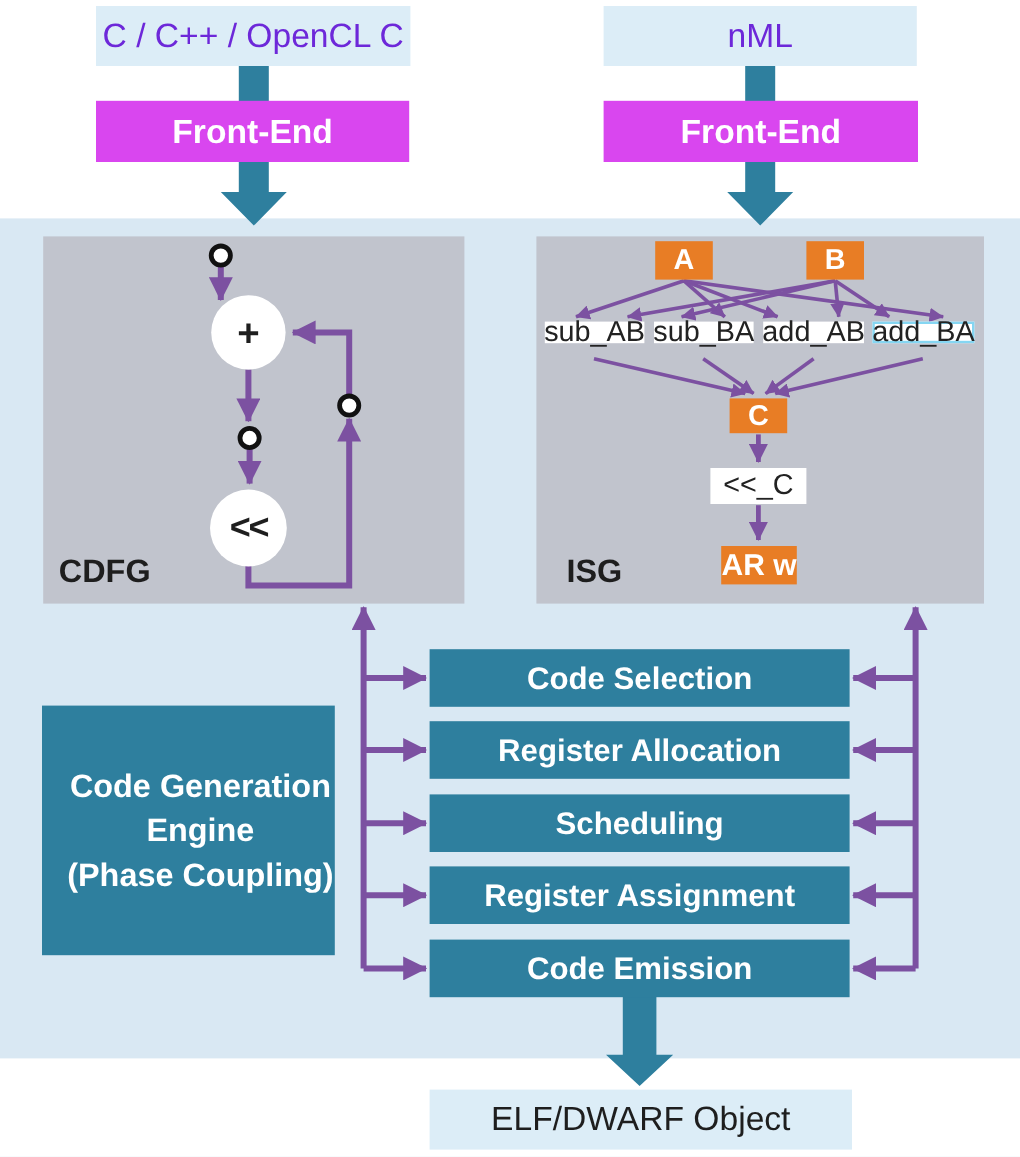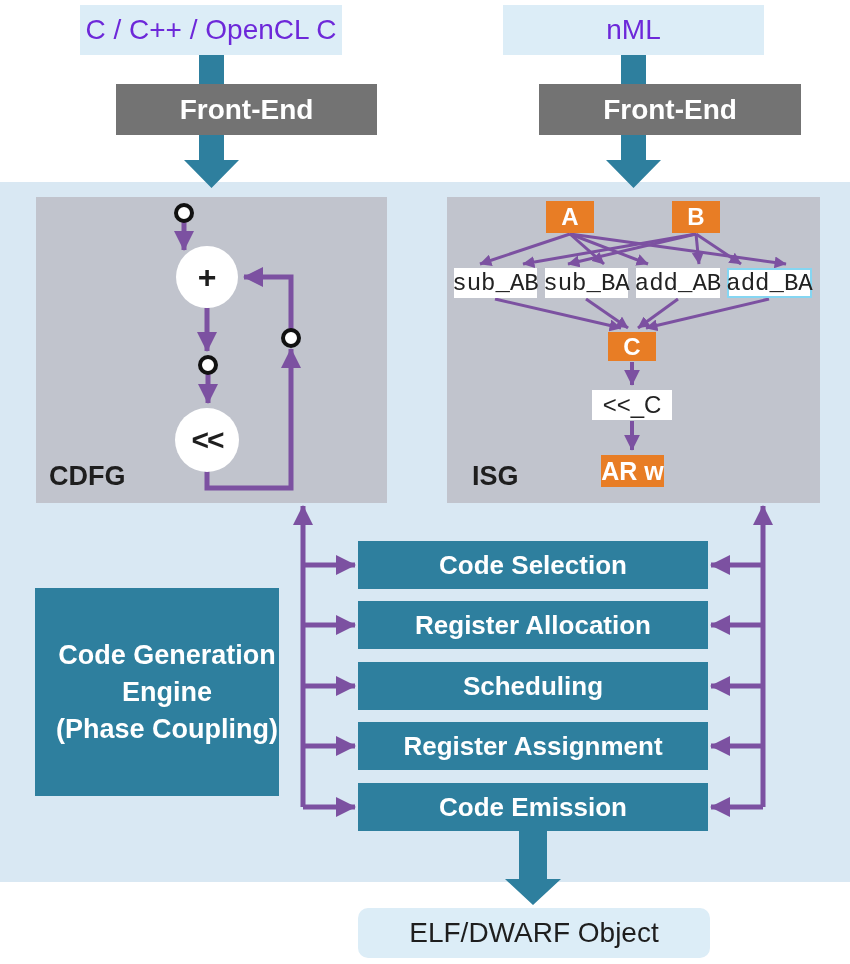--- a/index.html
+++ b/index.html
@@ -8,51 +8,51 @@
     font-family:"Liberation Sans", sans-serif;overflow:hidden;
   }
   .abs{position:absolute;}
   .band{left:0;top:182px;width:850px;height:700px;background:#d9e8f3;z-index:0;}
   .panel{background:#c1c4cd;z-index:1;}
   #panel-cdfg{left:36px;top:197px;width:351px;height:306px;}
   #panel-isg{left:447px;top:197px;width:373px;height:306px;}
   svg.overlay{left:0;top:0;width:850px;height:964px;z-index:2;pointer-events:none;}
   .node{z-index:3;display:flex;align-items:center;justify-content:center;box-sizing:border-box;}
   .srcbox{background:#dcedf7;color:#6d28d9;font-size:28px;}
-  .tealbox{background:#737373;color:#ffffff;font-weight:bold;font-size:28px;margin-left:36px;}
+  .tealbox{background:#d946ef;color:#ffffff;font-weight:bold;font-size:28px;}
   #src-left{left:80px;top:5px;width:262px;height:50px;}
   #fe-left{left:80px;top:84px;width:261px;height:51px;}
   #src-right{left:503px;top:5px;width:261px;height:50px;}
   #fe-right{left:503px;top:84px;width:262px;height:51px;}
   .circle{background:#ffffff;border-radius:50%;color:#1e1e1e;font-weight:bold;}
   #plus-circle{left:176px;top:246px;width:62px;height:62px;font-size:32px;}
   #shift-circle{left:175px;top:408px;width:64px;height:64px;font-size:30px;letter-spacing:-2px;}
   .dot{background:#ffffff;border:4px solid #111111;border-radius:50%;width:12px;height:12px;z-index:3;}
   #dot-top{left:174px;top:203px;}
   #dot-mid{left:198px;top:355px;}
   #dot-right{left:281px;top:328px;}
   .panel-label{color:#1e1e1e;font-weight:bold;font-size:27px;z-index:3;}
   #cdfg-label{left:49px;top:461px;}
   #isg-label{left:472px;top:461px;}
   .orange{background:#e87d25;color:#ffffff;font-weight:bold;font-size:24px;}
   #isg-a{left:546px;top:201px;width:48px;height:32px;}
   #isg-b{left:672px;top:201px;width:48px;height:32px;}
-  .opbox{background:#ffffff;color:#222222;font-size:24px;height:30px;top:268px;font-family:Liberation Mono, monospace;}
+  .opbox{background:#ffffff;color:#222222;font-size:24px;height:18px;top:268px;}
   #op-sub-ab{left:454px;width:83px;}
   #op-sub-ba{left:545px;width:83px;}
   #op-add-ab{left:636px;width:84px;text-align:center;}
   #op-add-ba{left:727px;width:85px;border:2px solid #85d6f2;}
   #isg-c{left:608px;top:332px;width:48px;height:29px;}
   #isg-shiftc{left:592px;top:390px;width:80px;height:30px;background:#ffffff;color:#222222;font-size:24px;}
   #isg-arw{left:601px;top:455px;width:63px;height:32px;font-size:25px;}
   #engine{left:35px;top:588px;width:244px;height:208px;background:#2e7f9e;
     flex-direction:column;color:#ffffff;font-weight:bold;font-size:27px;line-height:37px;text-align:center;padding-left:20px;}
   .phasebar{left:358px;width:350px;height:48px;background:#2e7f9e;color:#ffffff;font-weight:bold;font-size:26px;}
   #phase-0{top:541px;} #phase-1{top:601px;} #phase-2{top:662px;} #phase-3{top:722px;} #phase-4{top:783px;}
-  #output-box{left:358px;top:908px;width:352px;height:50px;background:#dcedf7;color:#1e1e1e;font-size:28px;border-radius:10px;}
+  #output-box{left:358px;top:908px;width:352px;height:50px;background:#dcedf7;color:#1e1e1e;font-size:28px;}
 </style>
 </head>
 <body>
 
 <div class="abs band"></div>
 
 <div class="abs panel" id="panel-cdfg"></div>
 <div class="abs panel" id="panel-isg"></div>
 
 <svg class="abs overlay" viewBox="0 0 850 964" xmlns="http://www.w3.org/2000/svg">

